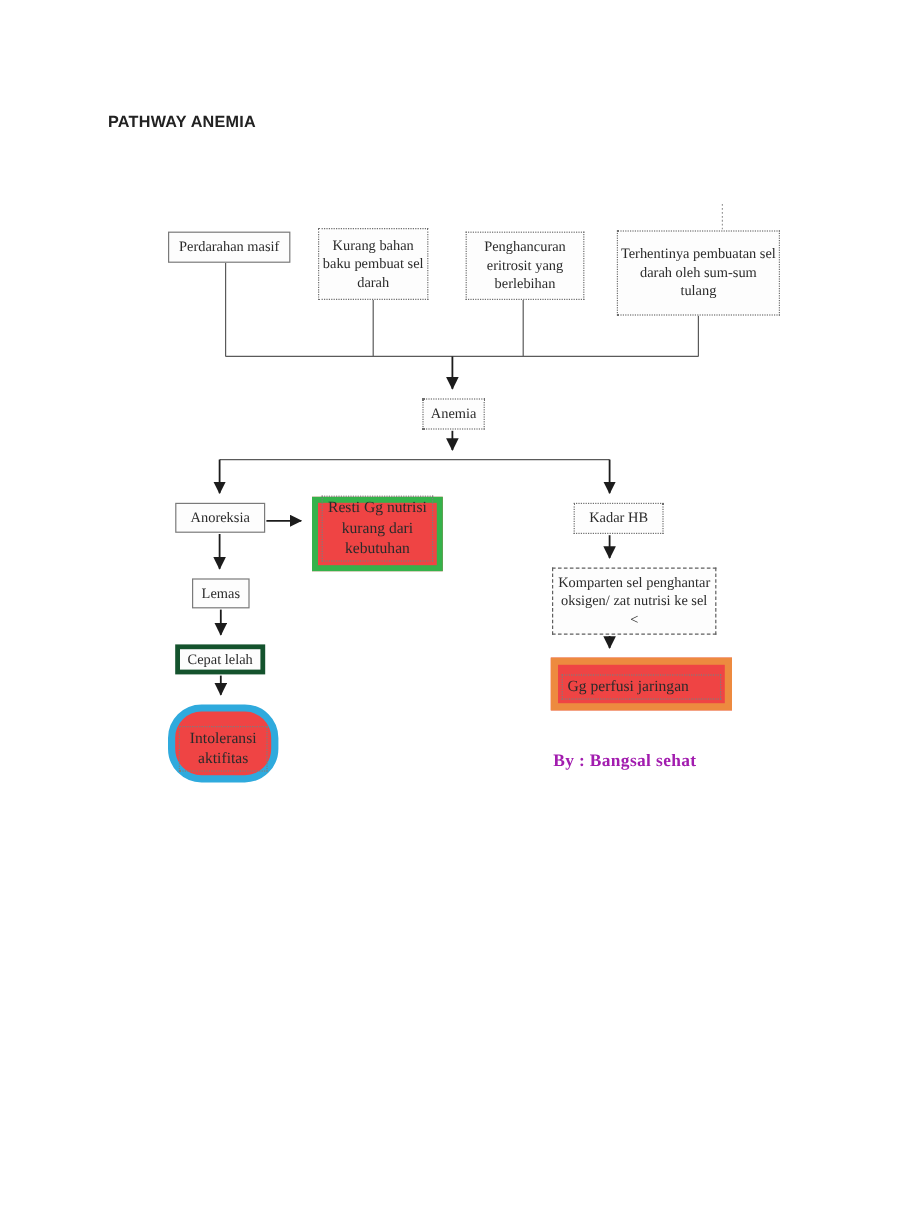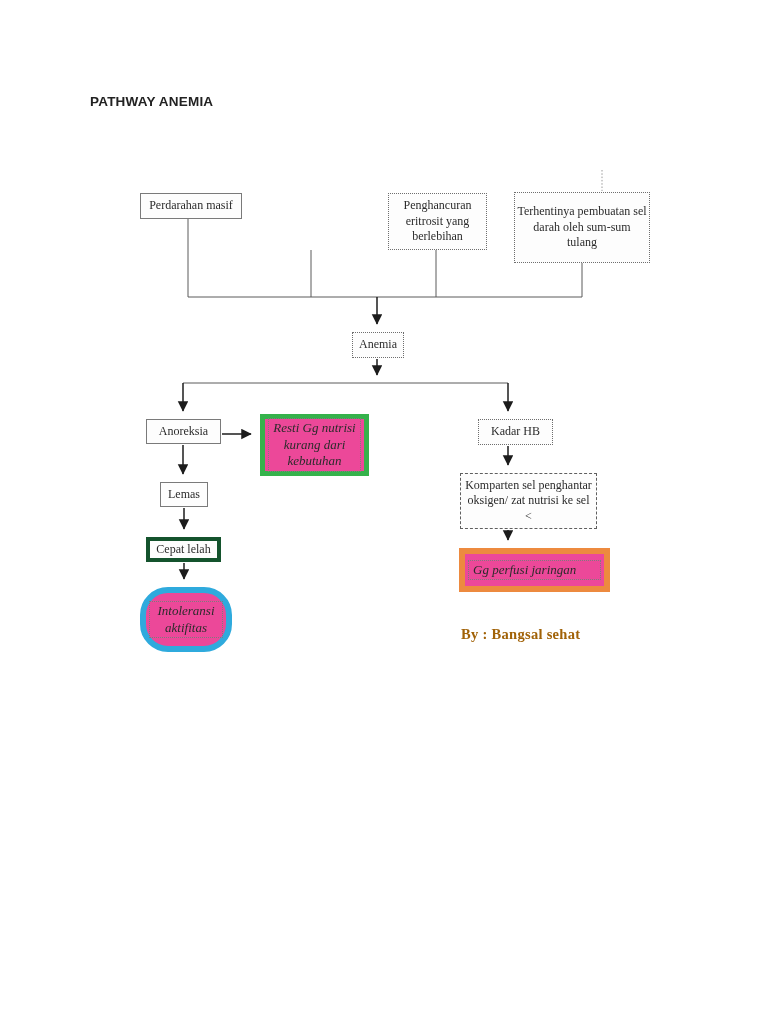--- a/index.html
+++ b/index.html
@@ -11,21 +11,21 @@
     font-family:"Liberation Serif","DejaVu Serif",serif;
     color:#2b2b2b;
   }
   .title{
     position:absolute;left:90px;top:94px;
     font-family:"Liberation Sans","DejaVu Sans",sans-serif;
     font-weight:bold;font-size:13.5px;letter-spacing:.2px;color:#222;
   }
   .byline{
     position:absolute;left:461px;top:626px;
-    font-weight:bold;font-size:14.5px;color:#a16207;
+    font-weight:bold;font-size:14.5px;color:#a21caf;
     letter-spacing:.3px;
   }
   svg.wires{position:absolute;left:0;top:0;width:768px;height:1024px;}
   .node{
     position:absolute;
     display:flex;align-items:center;justify-content:center;
     text-align:center;
     font-size:12px;line-height:1.3;
     background:#fdfdfd;
     box-sizing:border-box;
@@ -41,22 +41,22 @@
   .n-penghancur {left:388px;top:193px;width:99px; height:57px;}
   .n-terhenti   {left:514px;top:192px;width:136px;height:71px;}
   .n-anemia     {left:352px;top:332px;width:52px; height:26px;}
   .n-anoreksia  {left:146px;top:419px;width:75px; height:25px;text-align:center;}
   .n-kadar      {left:478px;top:419px;width:75px; height:26px;}
   .n-lemas      {left:160px;top:482px;width:48px; height:25px;align-items:center;}
   .n-cepat      {left:146px;top:537px;width:75px; height:25px;}
   .n-komparten  {left:460px;top:473px;width:137px;height:56px;}
   
   .hl{
-    position:absolute;box-sizing:border-box;background:#ec4899;
-    display:flex;align-items:center;justify-content:stretch;font-style:italic;
+    position:absolute;box-sizing:border-box;background:#ef4444;
+    display:flex;align-items:flex-end;justify-content:stretch;
   }
   .hl .inner{
     flex:1;margin:3px;border:1px dotted #7d7d7d;
     display:flex;align-items:center;justify-content:center;
     text-align:center;font-size:13px;line-height:1.3;padding:1px 3px;
   }
   .n-resti      {left:260px;top:414px;width:109px;height:62px;border:5px solid #35b24b;}
   .n-intoleransi{left:140px;top:587px;width:92px; height:65px;border:6px solid #2faadd;}
   .n-perfusi    {left:459px;top:548px;width:151px;height:44px;border:6px solid #ed8a3f;}
   .n-perfusi .inner{justify-content:flex-start;text-align:left;padding-left:4px;}
@@ -98,20 +98,23 @@
       <path d="M184,563 V579" marker-end="url(#arw)"></path>
 
       <path d="M508,446 V465" marker-end="url(#arw)"></path>
       <path d="M508,530 V540" marker-end="url(#arw)"></path>
     </g>
   </svg>
 
   <div class="node b-solid n-perdarahan">
     <span>Perdarahan masif</span>
   </div>
+  <div class="node b-dot n-kurang">
+    <span>Kurang bahan baku pembuat sel darah</span>
+  </div>
   <div class="node b-dot n-terhenti">
     <span>Terhentinya pembuatan sel darah oleh sum-sum tulang</span>
   </div>
   <div class="node b-dot n-penghancur">
     <span>Penghancuran eritrosit yang berlebihan</span>
   </div>
 
   <div class="node b-dot n-anemia">
     <span>Anemia</span>
   </div>

